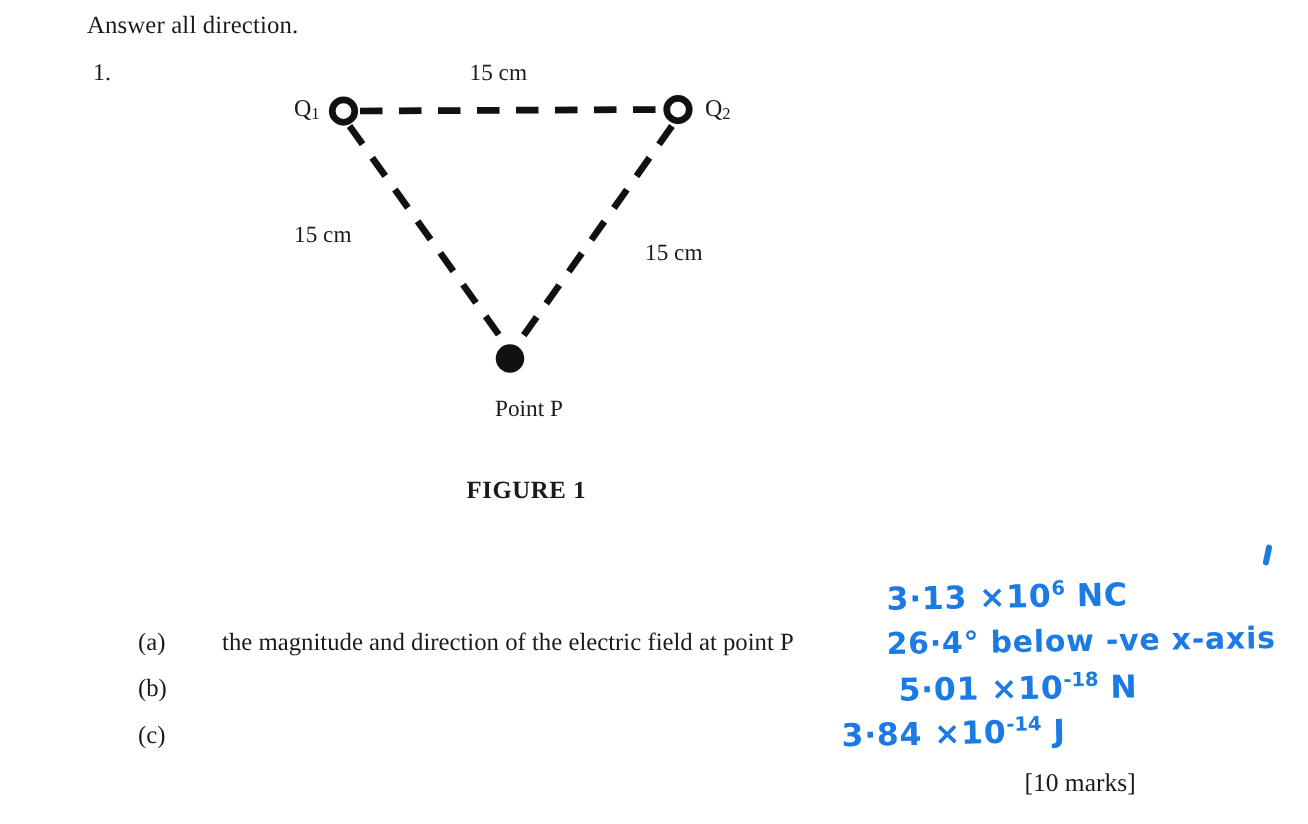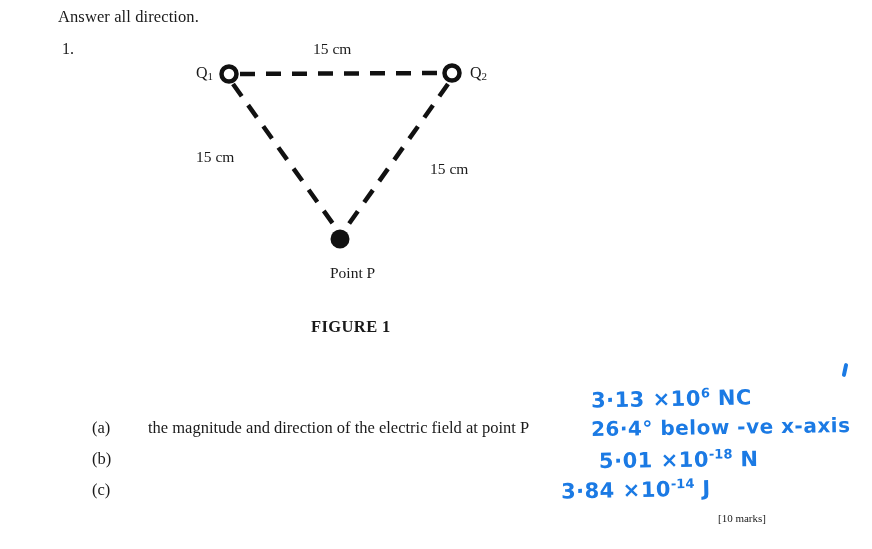--- a/index.html
+++ b/index.html
@@ -91,23 +91,23 @@
   .qrow {
     position: relative;
     height: 31px;
     font-size: 16.5px;
   }
   .qrow .tag { position: absolute; left: 0; top: 0; }
   .qrow .txt { position: absolute; left: 56px; top: 0; white-space: nowrap; }
 
   .marks {
     position: absolute;
-    left: 718px;
+    left: 683px;
     top: 512px;
-    font-size: 11px;
+    font-size: 17px;
   }
 
   
   .hand {
     position: absolute;
     color: #1b7ae4;
     font-family: "DejaVu Sans", sans-serif;
     font-weight: bold;
     white-space: nowrap;
     letter-spacing: .5px;

